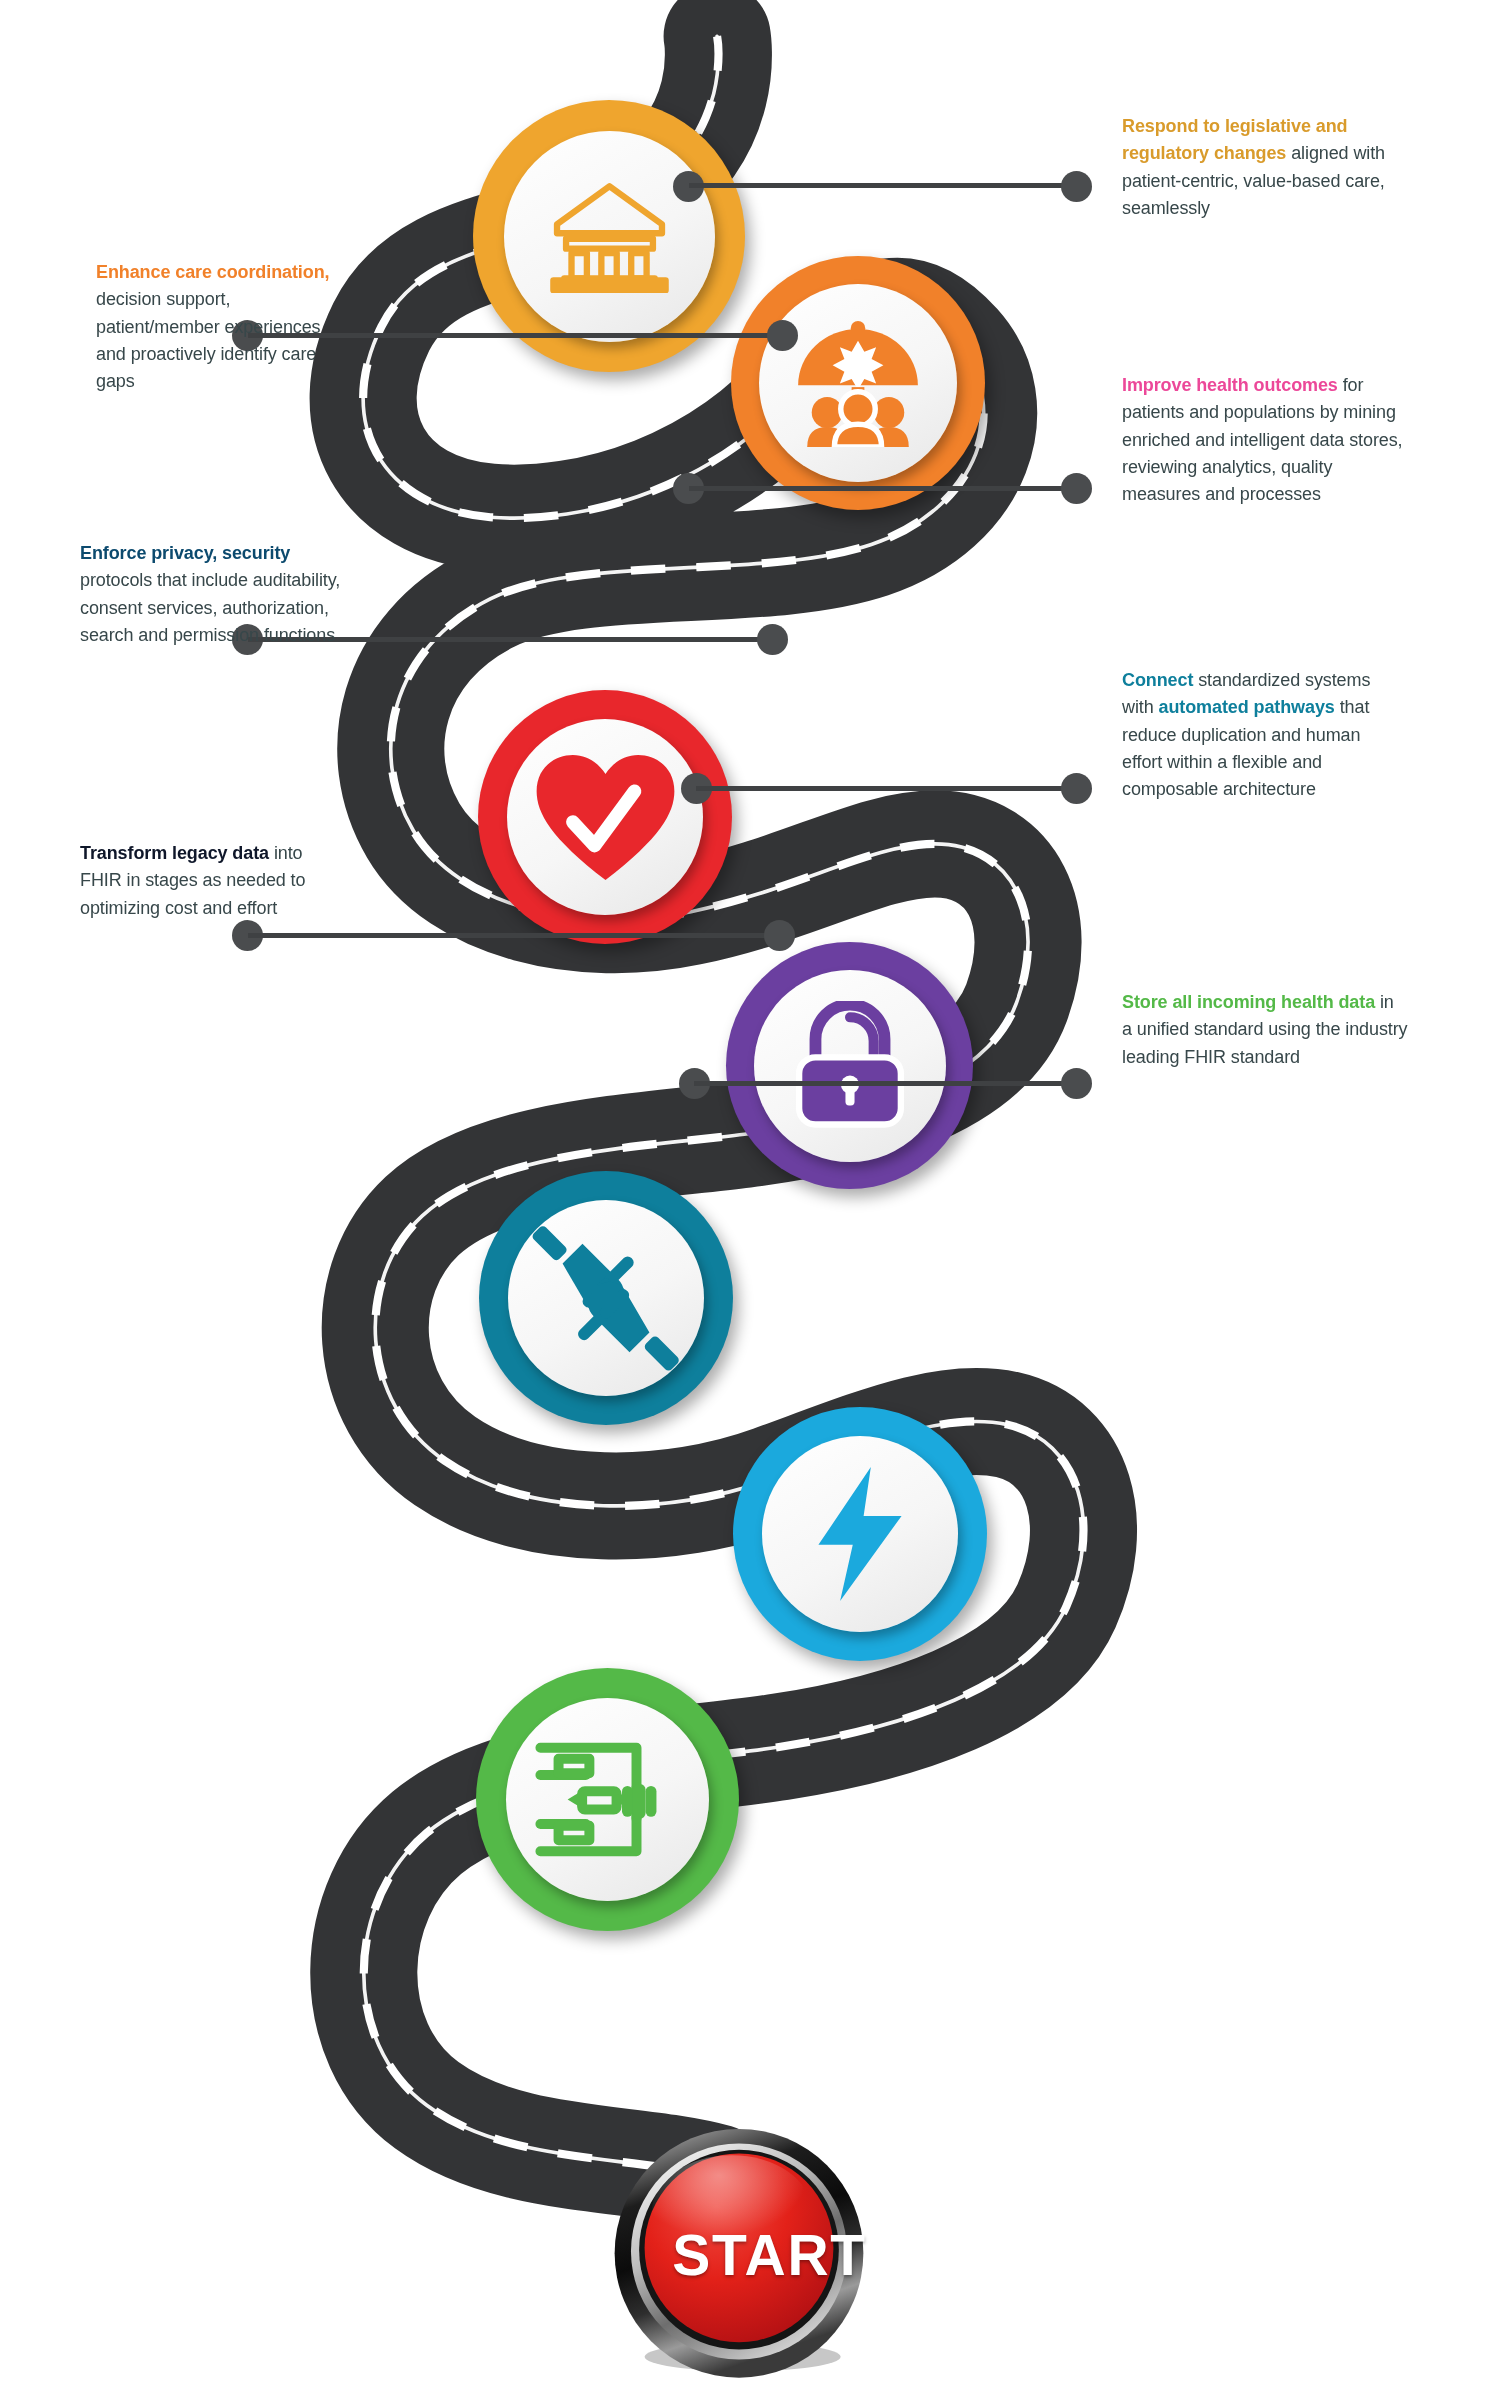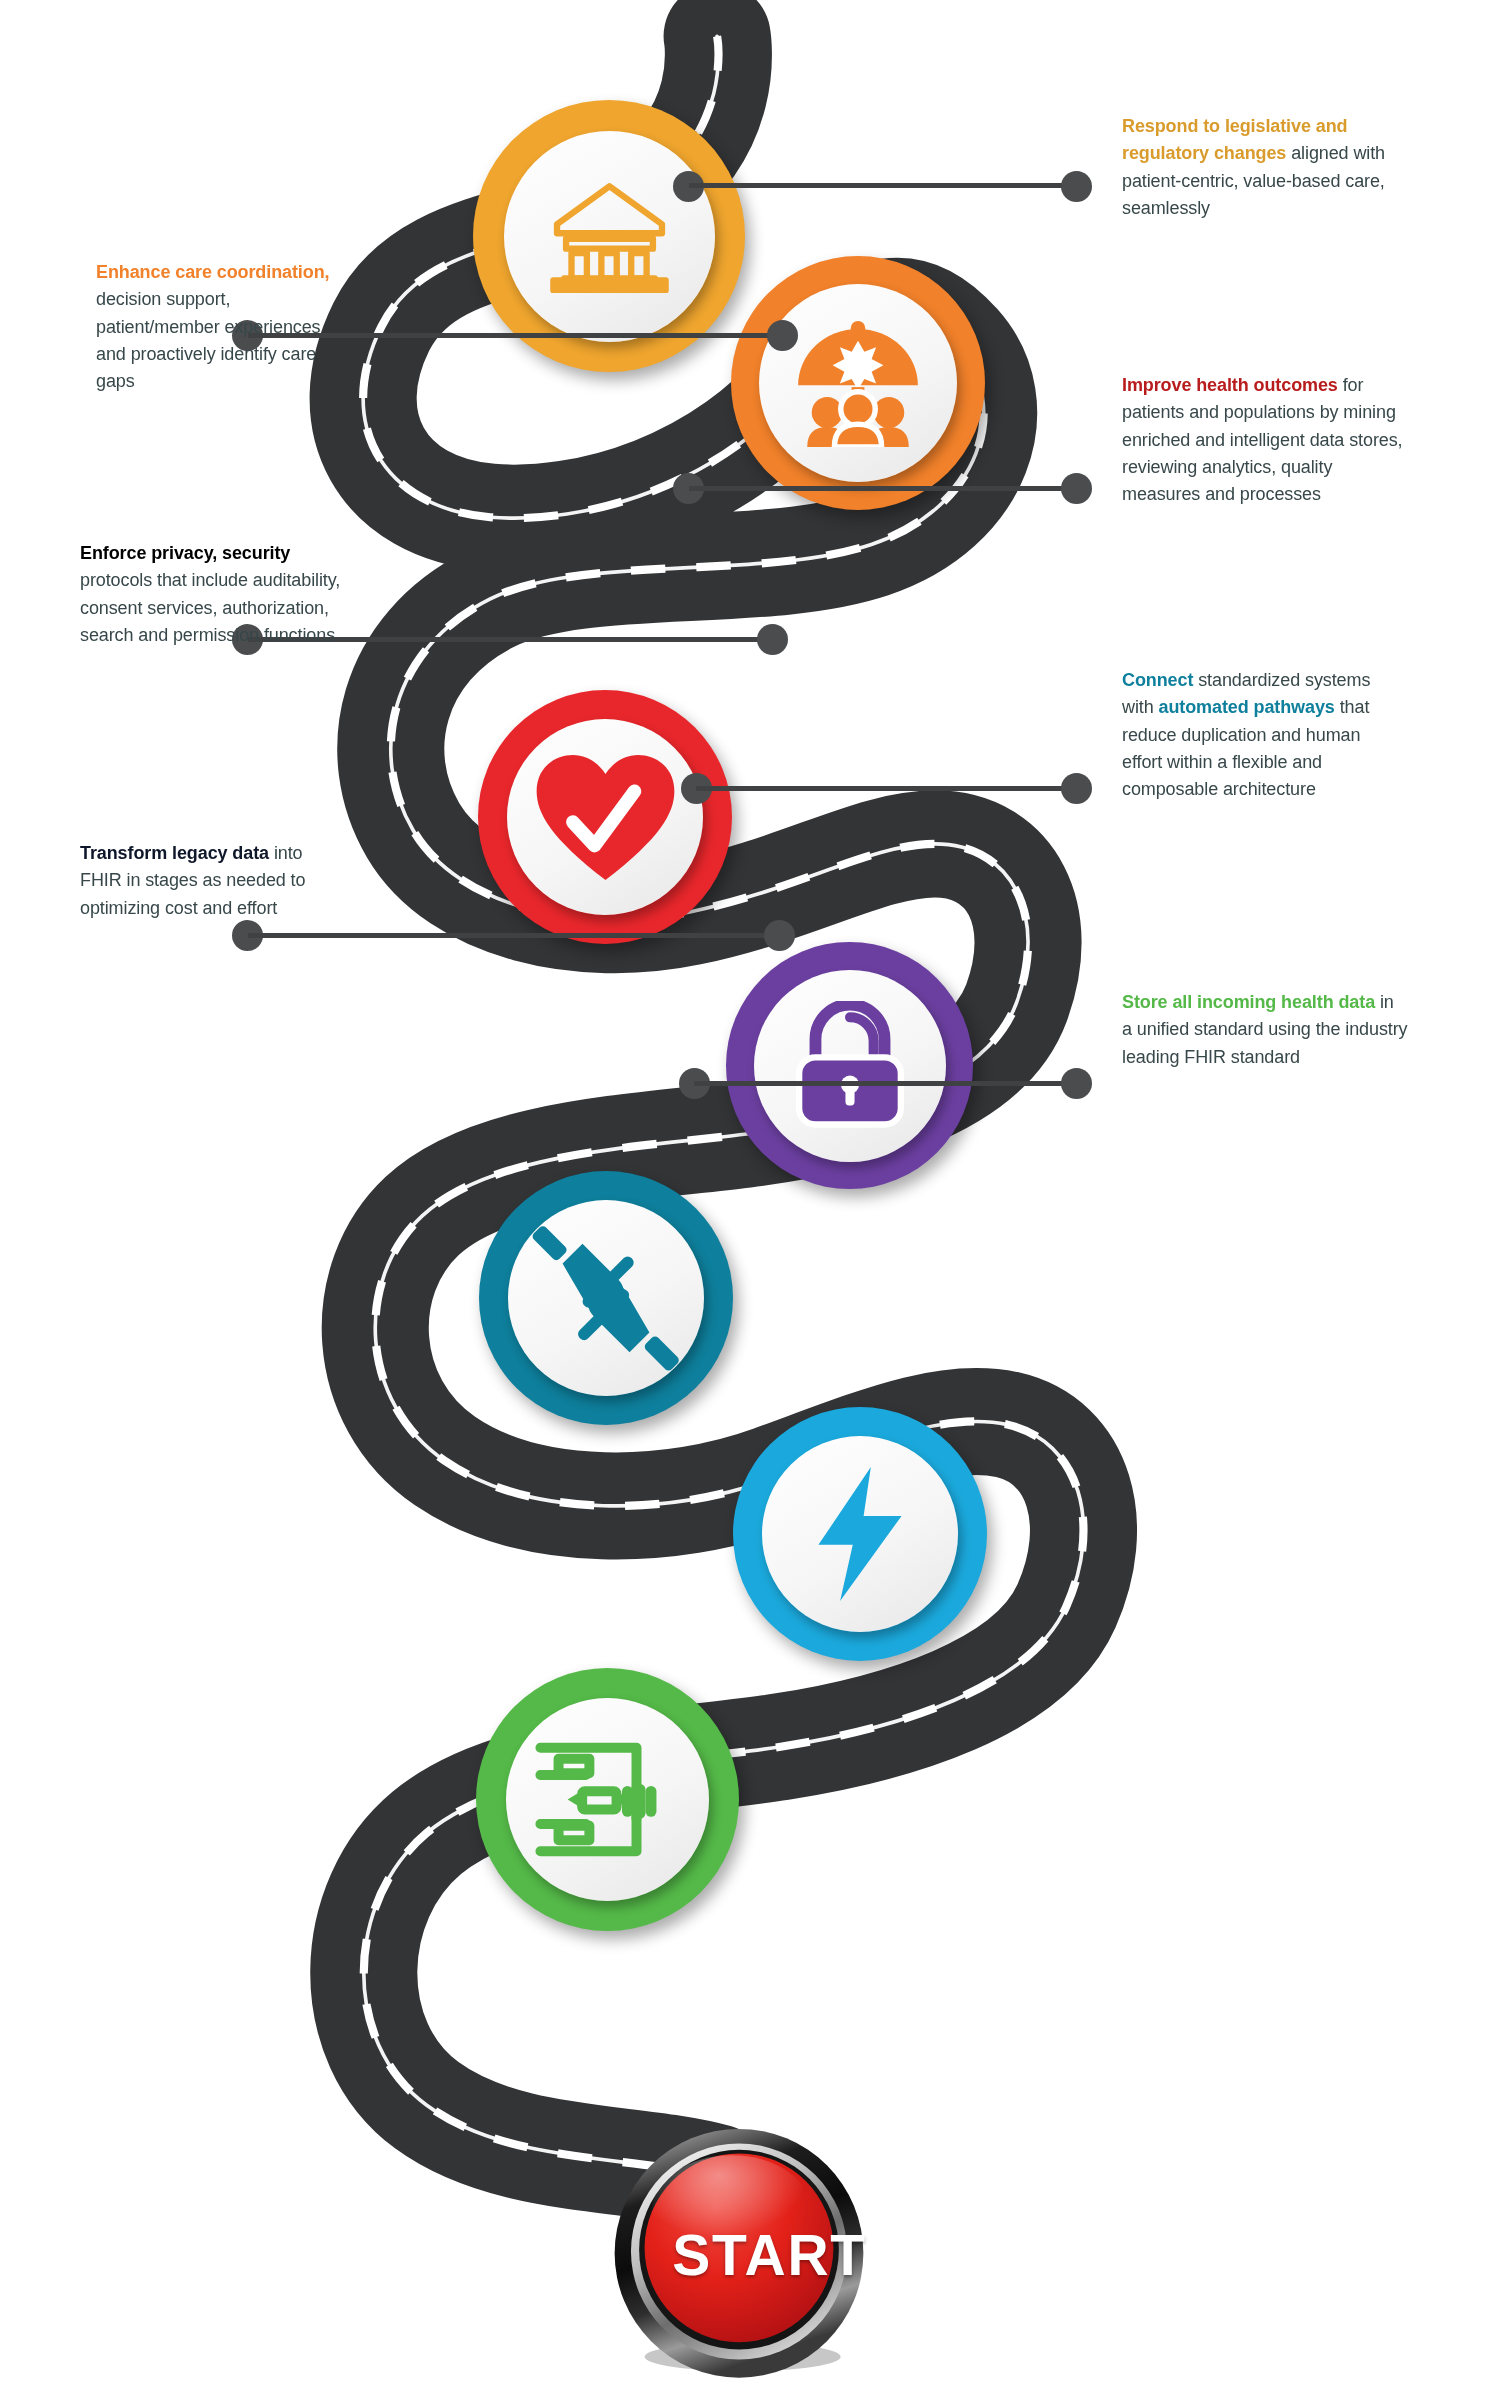--- a/index.html
+++ b/index.html
@@ -243,25 +243,25 @@
 
   <div class="txt right" style="left:1122px; top:113px; width:286px;">
     <b style="color:#D99B2B;">Respond to legislative and regulatory changes</b><span> aligned with patient-centric, value-based care, seamlessly</span>
   </div>
 
   <div class="txt left" style="left:96px; top:259px; width:245px;">
     <b style="color:#F1812A;">Enhance care coordination,</b><span> decision support, patient/member experiences and proactively identify care gaps</span>
   </div>
 
   <div class="txt right" style="left:1122px; top:372px; width:286px;">
-    <b style="color:#b91c1c;">Improve health outcomes</b><span> for patients and populations by mining enriched and intelligent data stores, reviewing analytics, quality measures and processes</span>
+    <b style="color:#ec4899;">Improve health outcomes</b><span> for patients and populations by mining enriched and intelligent data stores, reviewing analytics, quality measures and processes</span>
   </div>
 
   <div class="txt left" style="left:80px; top:540px; width:263px;">
-    <b style="color:#000000;margin-top:44px;">Enforce privacy, security</b><span> protocols that include auditability, consent services, authorization, search and permission functions</span>
+    <b style="color:#0c4a6e;margin-top:44px;">Enforce privacy, security</b><span> protocols that include auditability, consent services, authorization, search and permission functions</span>
   </div>
 
   <div class="txt right" style="left:1122px; top:667px; width:283px;">
     <b style="color:#0E7F9C;">Connect</b><span> standardized systems with </span><b style="color:#0E7F9C;">automated pathways</b><span> that reduce duplication and human effort within a flexible and composable architecture</span>
   </div>
 
   <div class="txt left" style="left:80px; top:840px; width:254px;">
     <b style="color:#0f172a;">Transform legacy data</b><span> into FHIR in stages as needed to optimizing cost and effort</span>
   </div>
 

